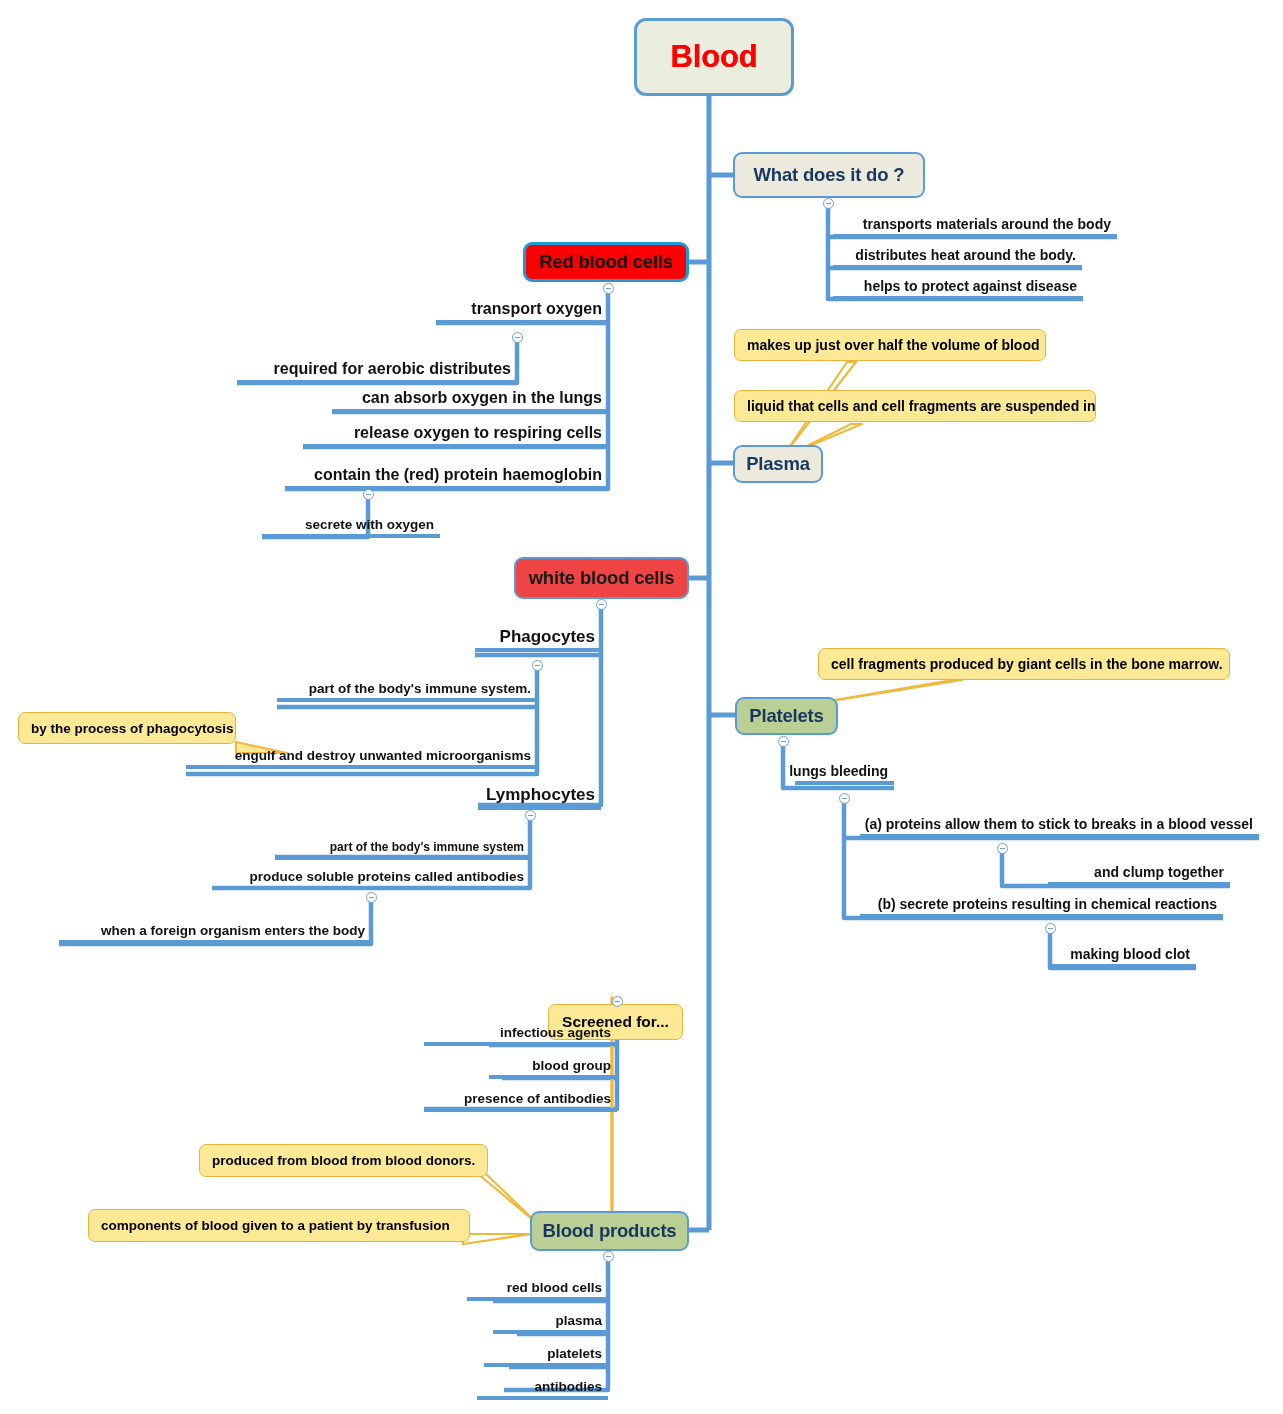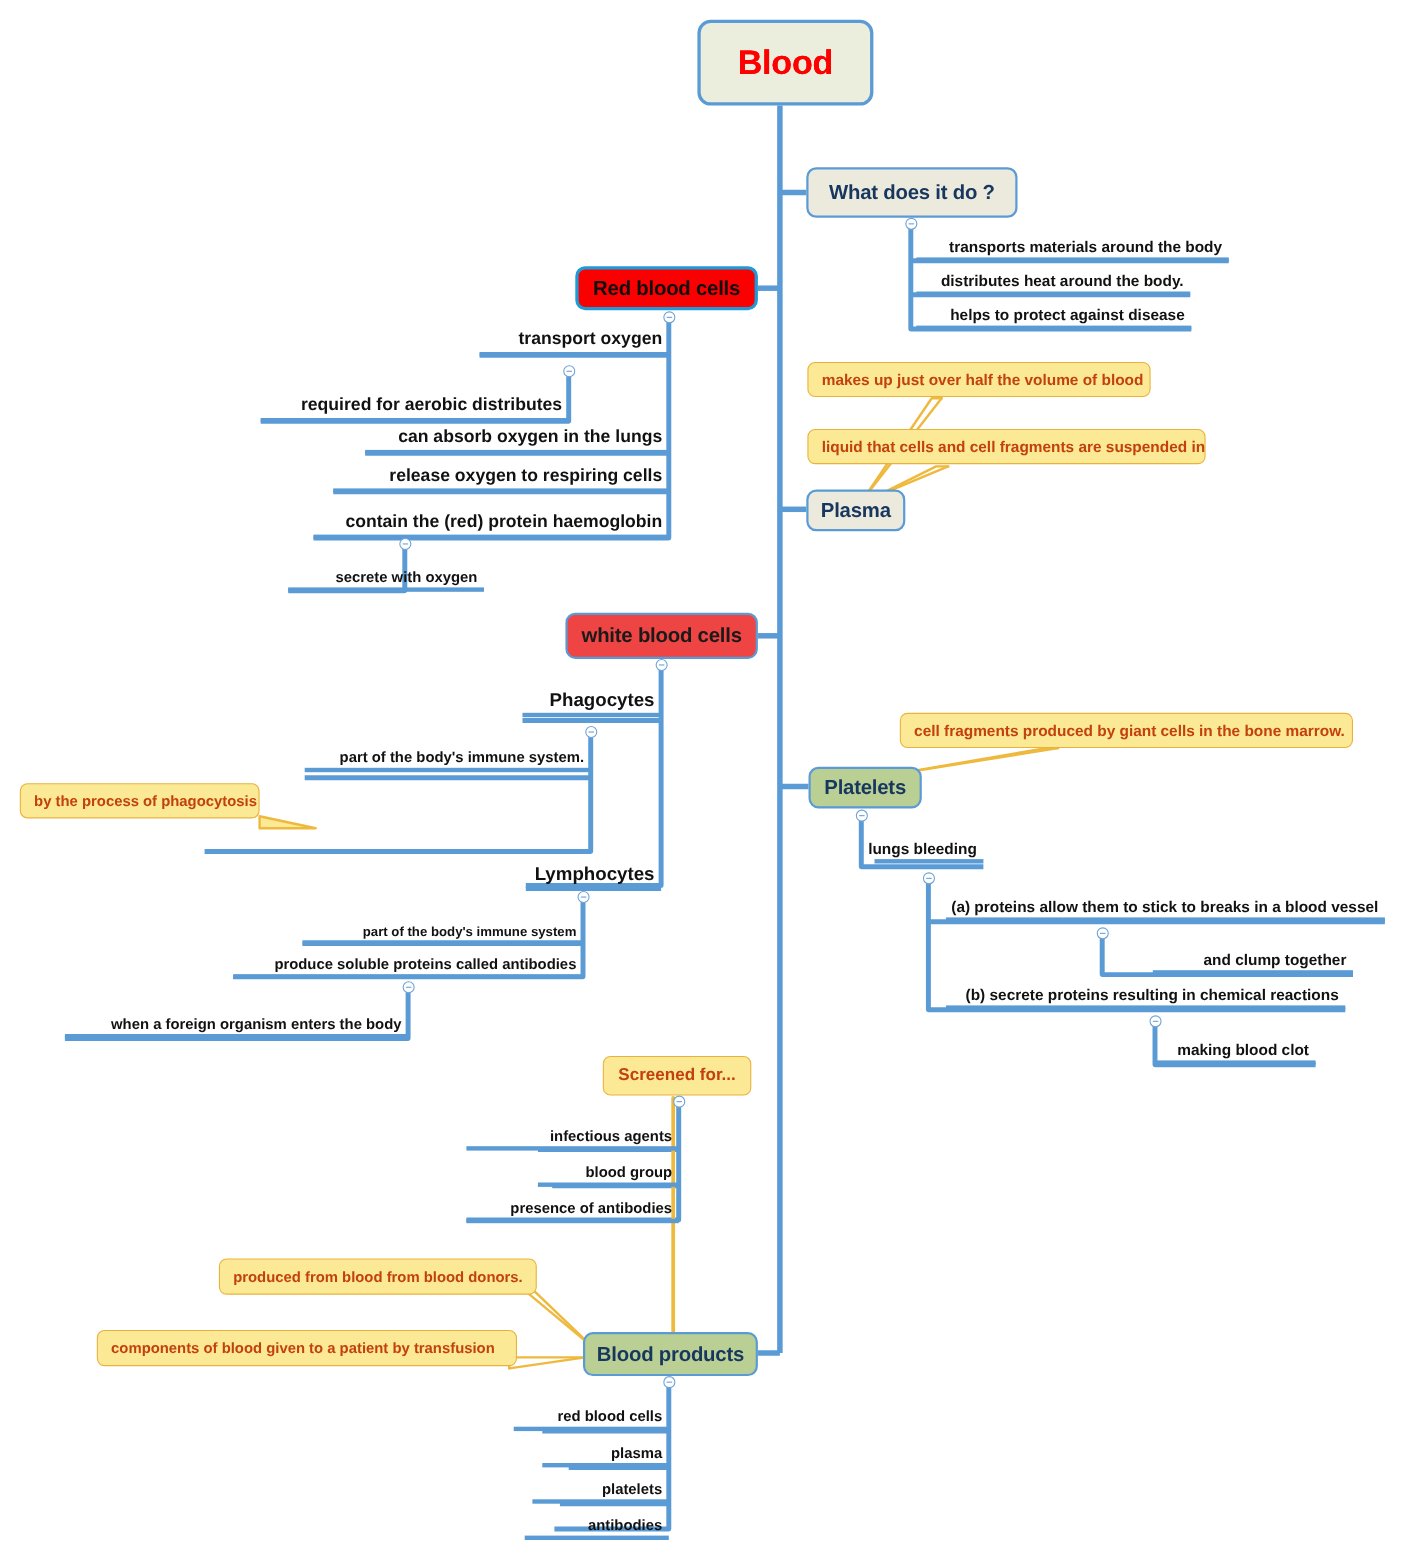--- a/index.html
+++ b/index.html
@@ -89,31 +89,32 @@
   
   .note {
     position: absolute;
     box-sizing: border-box;
     display: flex;
     align-items: center;
     white-space: nowrap;
     background: #fce996;
     border: 1.6px solid #e8b33c;
     border-radius: 7px;
-    color: #c2410c;
+    color: #000000;
     font-weight: bold;
     font-size: 13.5px;
     padding: 0 12px;
   }
   .note.big {
     font-size: 14px;
   }
   .note.title {
     justify-content: center;
     font-size: 15.5px;
+    margin-top: 44px;
   }
 
   
   .bullet {
     position: absolute;
     width: 11px;
     height: 11px;
     border-radius: 50%;
     background: #ffffff;
     border: 1.4px solid #6ea2d8;
@@ -307,20 +308,23 @@
   <div class="bullet" style="left:532px; top:660px;"></div>
 
   <div class="leaf" style="left:277px; top:680px; width:260px; height:22px; font-size:13.5px; border-bottom:4.5px solid #5b9bd5;">
     <span>part of the body's immune system.</span>
   </div>
 
   <div class="note" style="left:18px; top:712px; width:218px; height:32px;">
     <span>by the process of phagocytosis</span>
   </div>
 
+  <div class="leaf" style="left:186px; top:747px; width:351px; height:22px; font-size:13.5px; border-bottom:4.5px solid #5b9bd5;">
+    <span>engulf and destroy unwanted microorganisms</span>
+  </div>
 
   <div class="leaf" style="left:478px; top:786px; width:123px; height:24px; font-size:17px; border-bottom:4.5px solid #5b9bd5;">
     <span>Lymphocytes</span>
   </div>
   <div class="bullet" style="left:525px; top:810px;"></div>
 
   <div class="leaf" style="left:275px; top:838px; width:255px; height:22px; font-size:12px; border-bottom:4.5px solid #5b9bd5;">
     <span>part of the body's immune system</span>
   </div>
   <div class="leaf" style="left:212px; top:868px; width:318px; height:22px; font-size:13.5px; border-bottom:4.5px solid #5b9bd5;">

